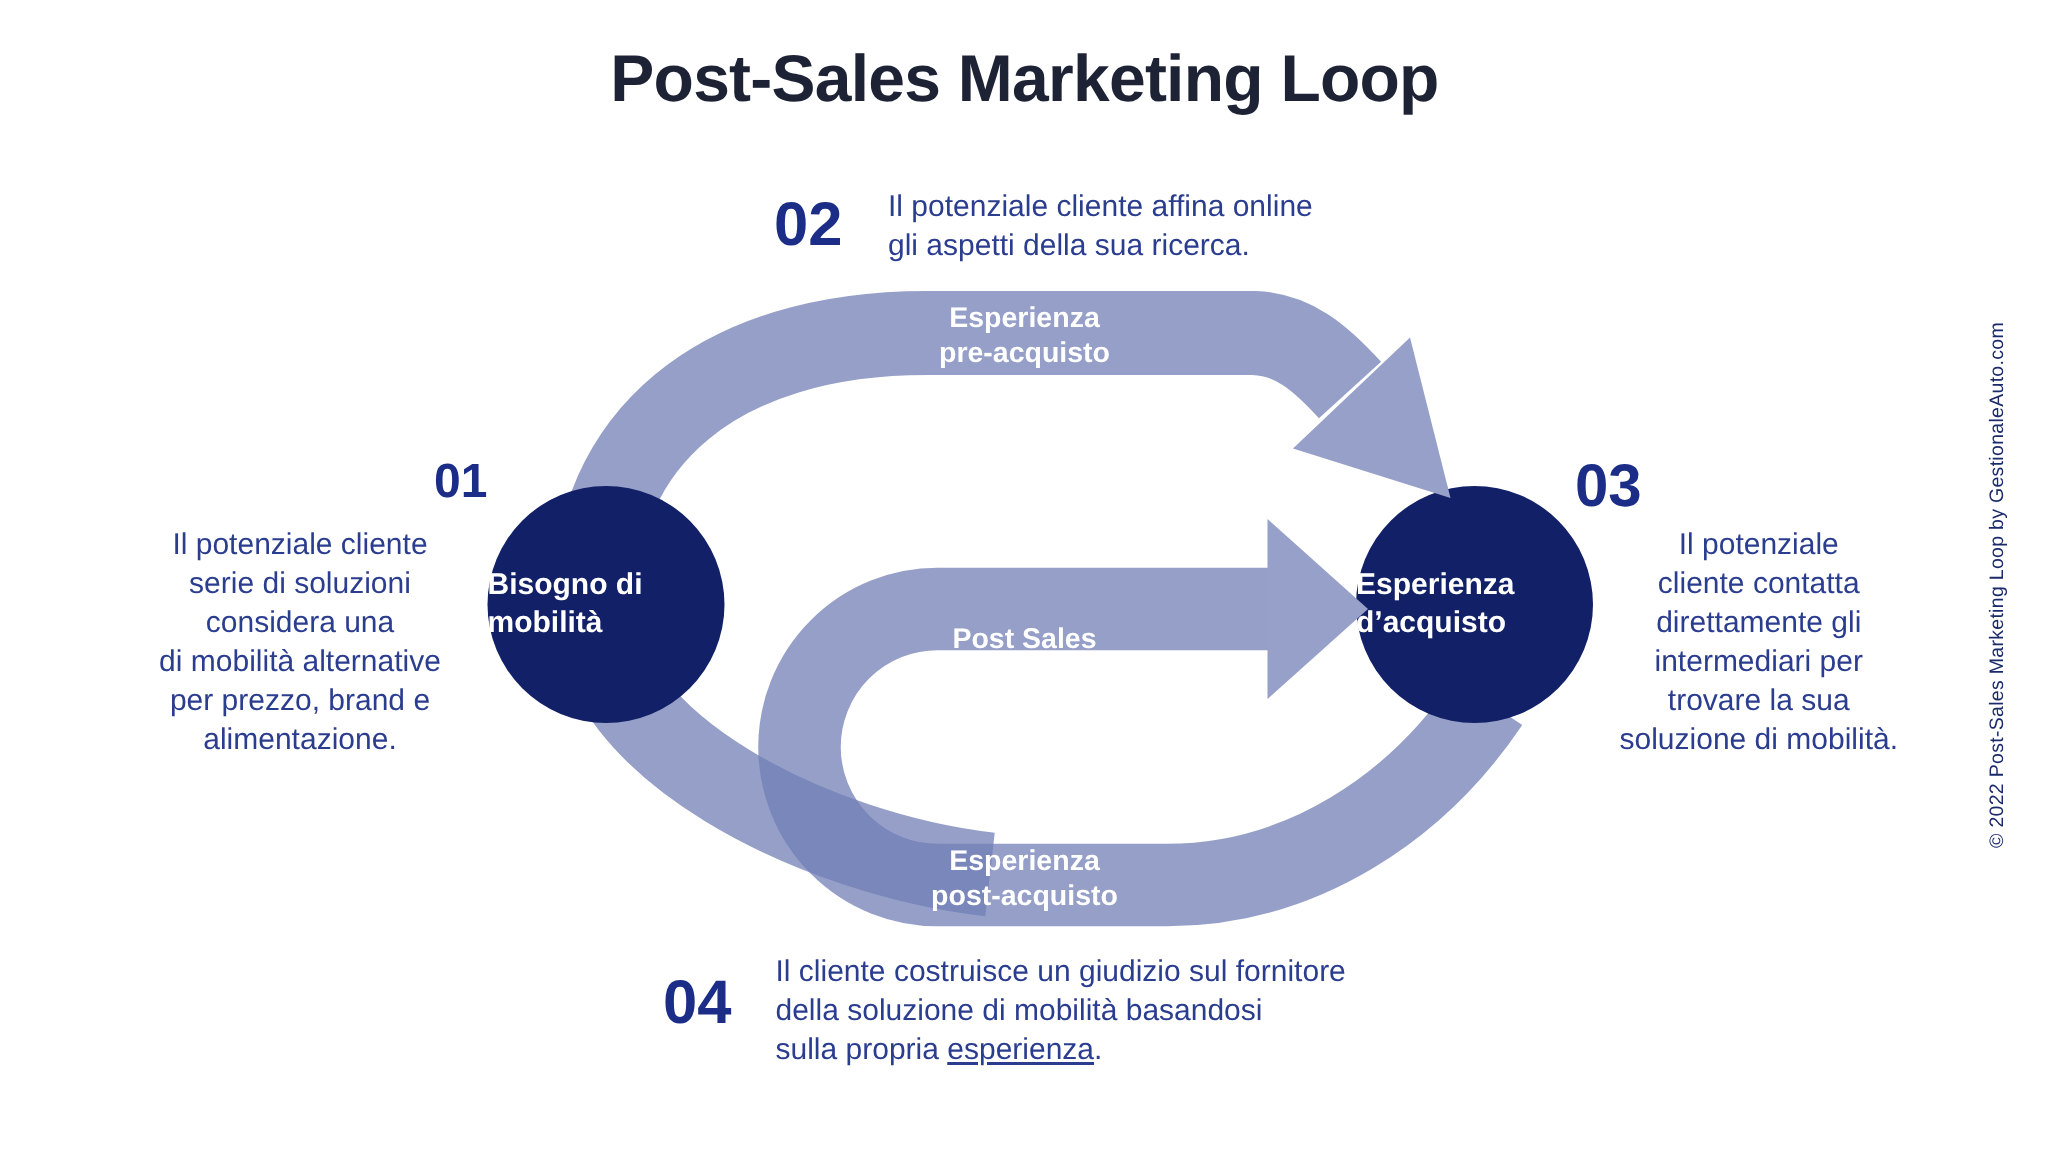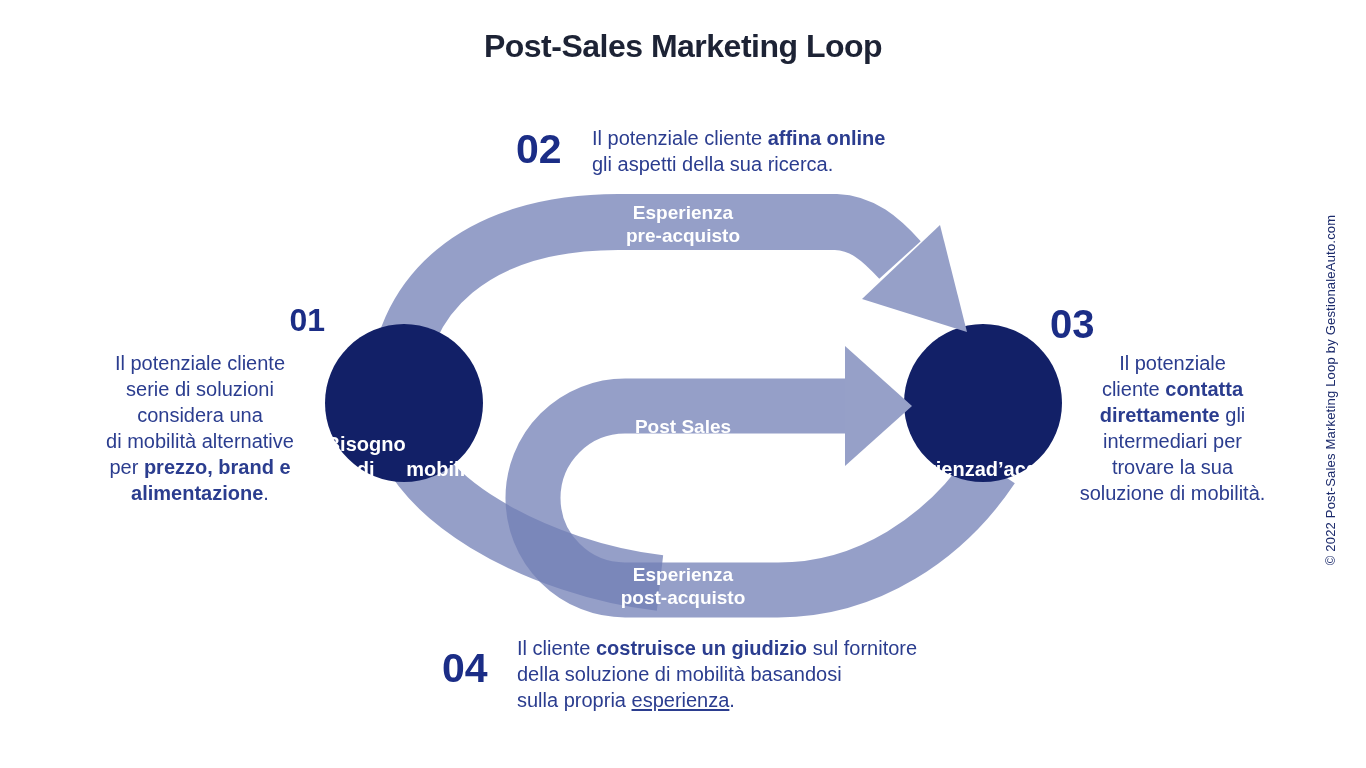--- a/index.html
+++ b/index.html
@@ -3,28 +3,28 @@
 <meta charset="utf-8">
 <style>
   html,body{margin:0;padding:0;background:#ffffff;}
   .page{
     position:relative;width:1366px;height:768px;overflow:hidden;background:#fff;
     font-family:"Liberation Sans",sans-serif;
   }
   .abs{position:absolute;}
   .title{
     top:28px;left:0;width:100%;text-align:center;
-    font-size:32px;font-weight:800;letter-spacing:-0.5px;
+    font-size:44px;font-weight:800;letter-spacing:-0.5px;
     color:var(--title,#1d2335);
   }
   svg.layer{position:absolute;top:0;left:0;width:1366px;height:768px;}
   .circle{
     width:158px;height:158px;border-radius:50%;
     background:var(--navy,#122067);
-    display:flex;align-items:flex-end;justify-content:center;
+    display:flex;flex-direction:column;align-items:flex-start;justify-content:center;
     color:var(--white,#ffffff);font-weight:700;font-size:20px;line-height:25px;
     text-align:center;z-index:3;
   }
   .circle-left{left:325px;top:324px;}
   .circle-right{left:904px;top:324px;}
   .band-label{
     left:553px;width:260px;text-align:center;z-index:5;
     color:var(--white,#ffffff);font-weight:700;font-size:19px;line-height:23px;
   }
   .band-label.pre{top:201px;}
@@ -38,21 +38,21 @@
   .num-03{left:1050px;top:302px;width:245px;font-size:40px;}
   .num-04{left:442px;top:645px;font-size:41px;}
   .step-text{
     color:var(--body,#2b3d8f);font-size:20px;line-height:26px;z-index:6;
   }
   .step-text .line{white-space:nowrap;}
   .text-01{left:75px;top:350px;width:250px;text-align:center;}
   .text-02{left:592px;top:125px;text-align:left;}
   .text-03{left:1050px;top:350px;width:245px;text-align:center;}
   .text-04{left:517px;top:635px;text-align:left;}
-  .b{font-weight:700;}
+  .b{font-weight:400;}
   .u{text-decoration:underline;text-underline-offset:2px;}
   .copyright{
     left:1141px;top:382px;width:380px;height:16px;
     transform:rotate(-90deg);transform-origin:center center;
     text-align:center;font-size:13px;letter-spacing:0.2px;
     color:var(--copyright,#1b2a6b);z-index:6;
   }
 </style>
 </head>
 <body>

